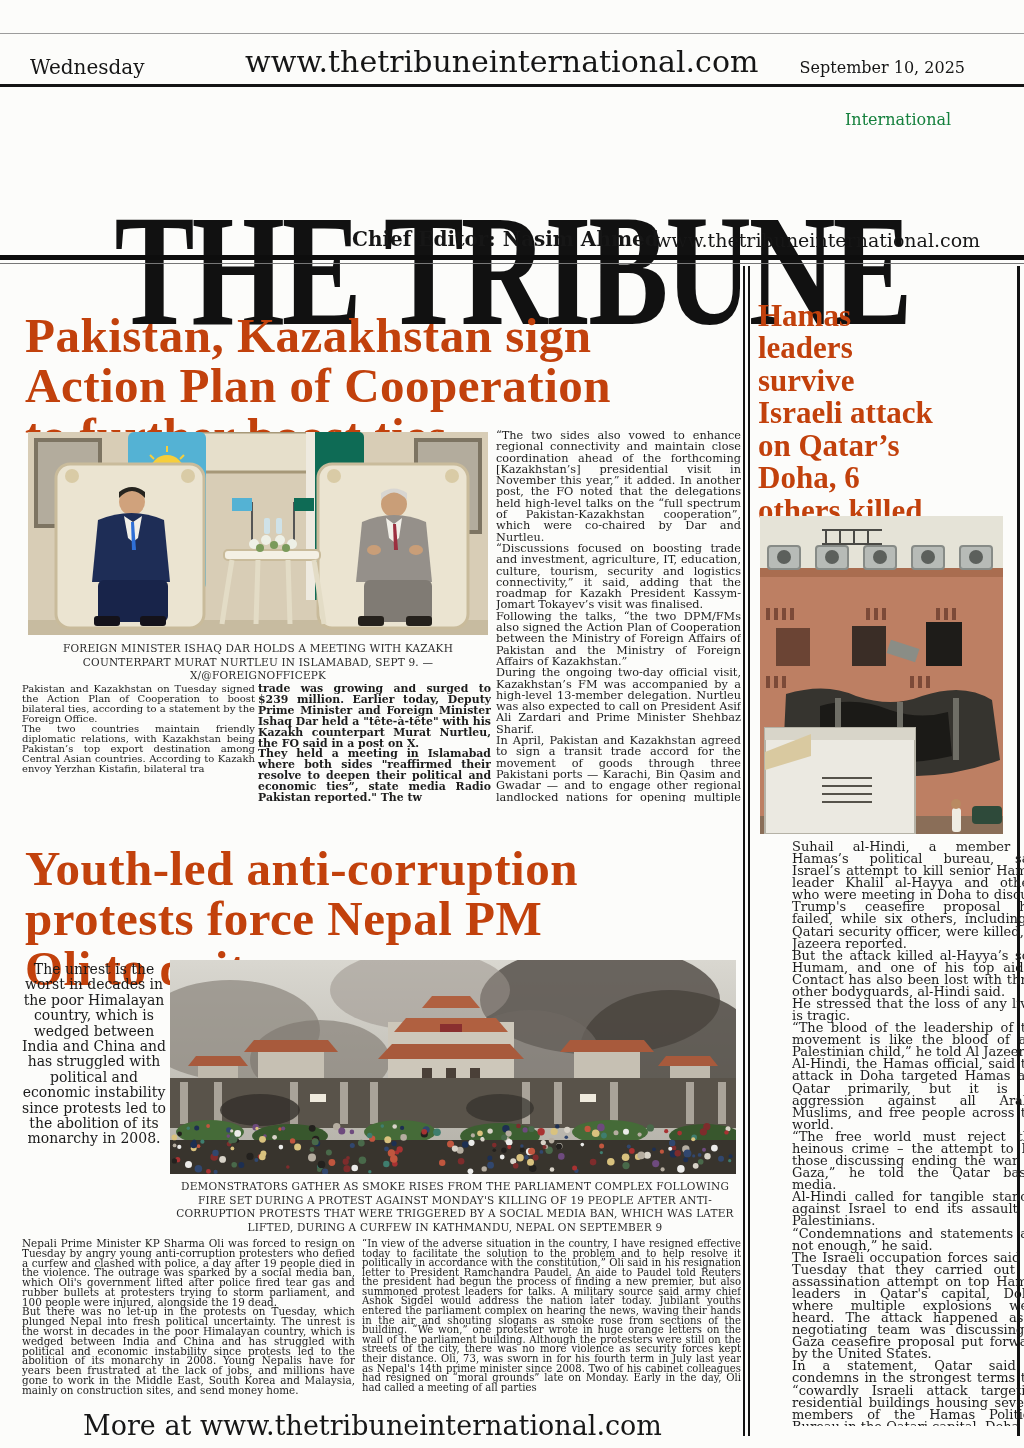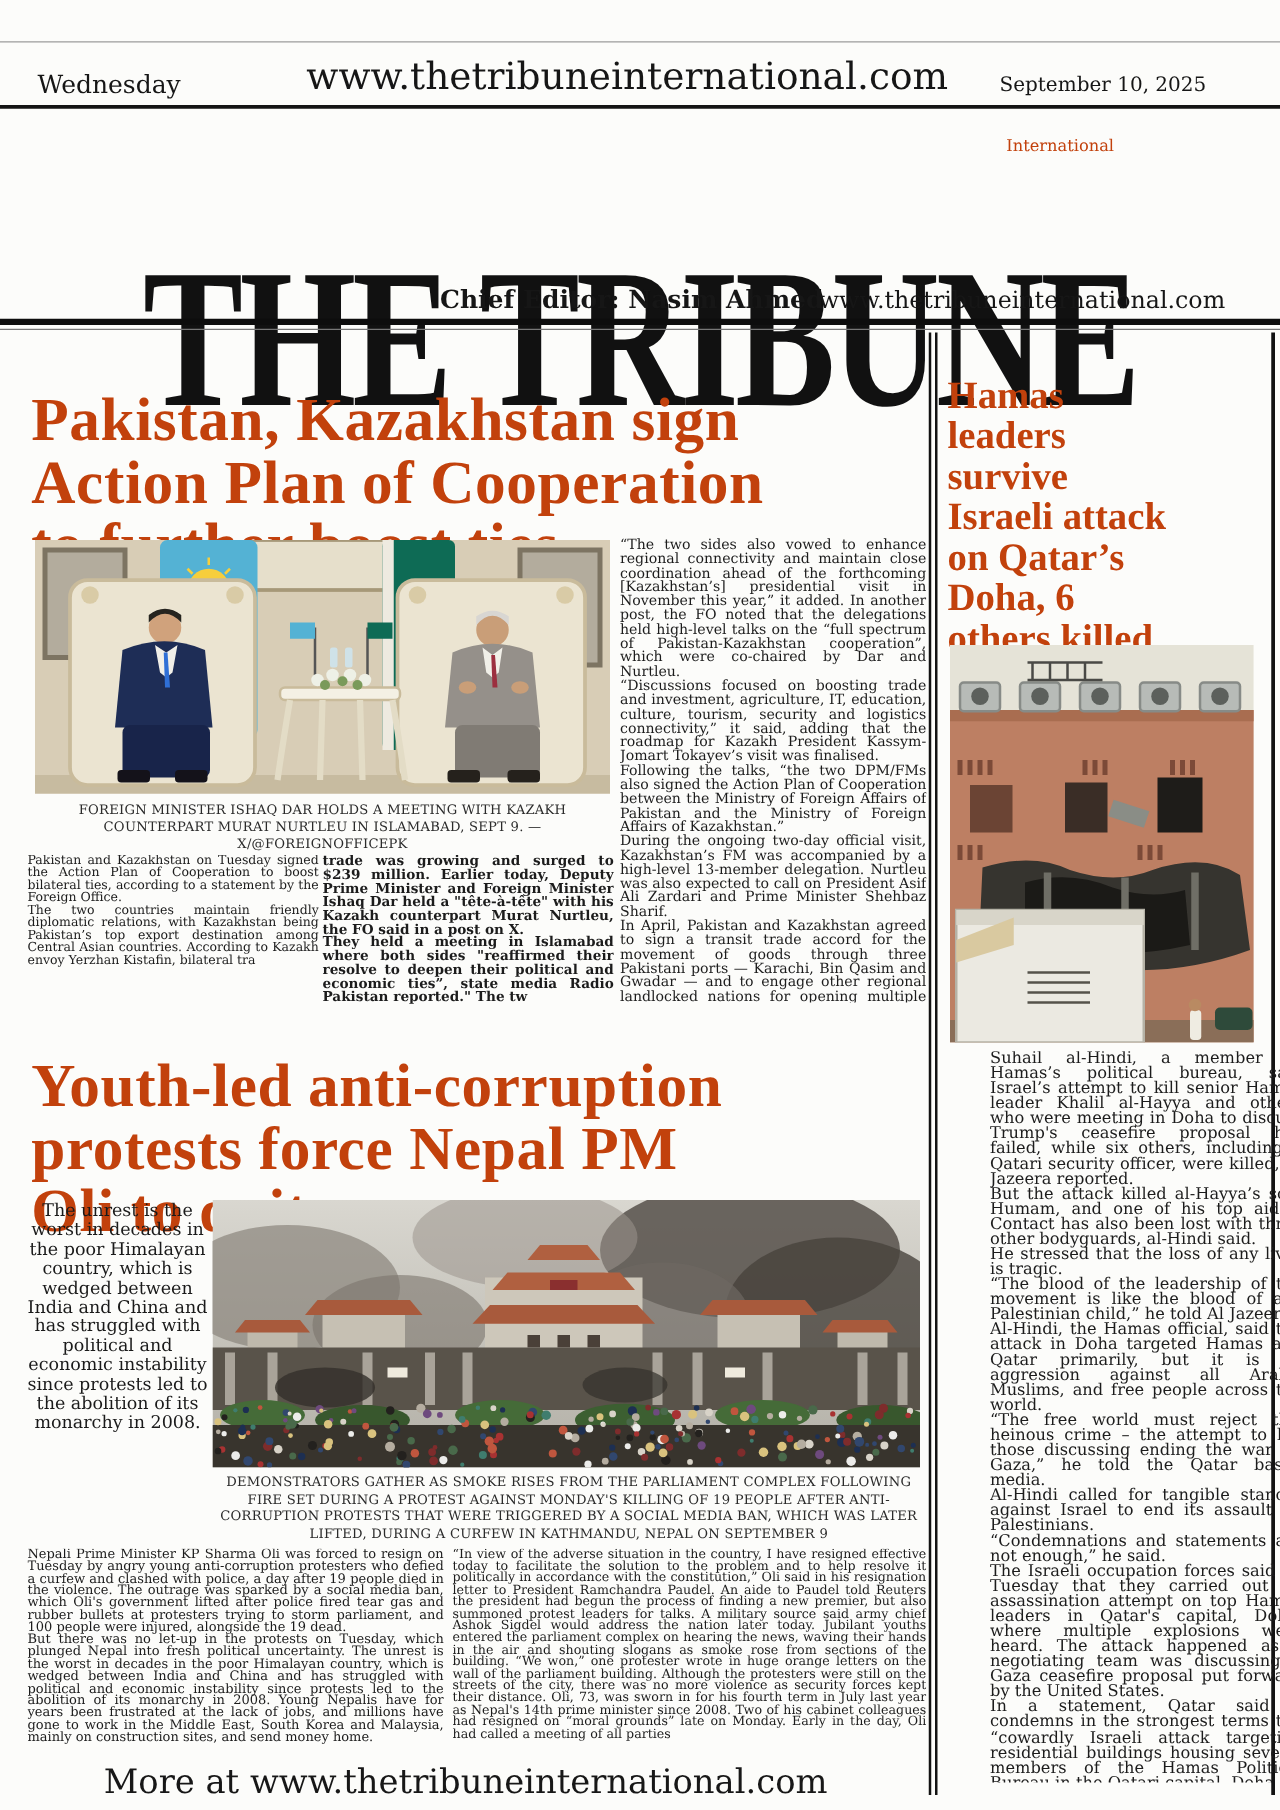--- a/index.html
+++ b/index.html
@@ -11,21 +11,21 @@
   .rule-top{left:0;top:84px;width:1024px;height:3px;background:#141414;}
   .rule-mast{left:0;top:255px;width:1024px;height:5px;background:#0d0d0d;}
   .rule-mast2{left:0;top:263px;width:1024px;height:1px;background:#777;}
   .vdivider{left:743px;top:266px;height:1170px;width:3px;border-left:2px solid #121212;border-right:2px solid #121212;}
   .redge{left:1017px;top:266px;height:1170px;width:3px;background:#121212;}
   
   .day{left:30px;top:55px;font-size:20px;}
   .topurl{left:50%;top:44px;transform:translateX(-52%);font-size:30px;}
   .date{top:58px;right:59px;font-size:16px;margin-left:26px;}
   
-  .intl{left:805px;top:110px;font-size:13px;color:#c2410c;}
+  .intl{left:845px;top:110px;font-size:16px;color:#15803d;}
   .mast{left:50%;top:112px;transform:translateX(-50%) scale(1.0,1.32);transform-origin:top center;
         font-family:"Liberation Serif",serif;font-weight:700;font-size:120px;letter-spacing:-3px;
         white-space:nowrap;color:#111;line-height:1;}
   .email{left:35px;top:230px;font-size:18.5px;}
   .editor{left:352px;top:227px;font-size:20px;font-weight:700;}
   .website{left:655px;top:229px;font-size:19px;}
   
   .headline{font-family:"Liberation Serif",serif;font-weight:700;white-space:pre-line;color:#c2410c;}
   .lead-head{left:25px;top:270px;width:718px;font-size:49px;line-height:1.02;letter-spacing:.5px;}
   .hamas-head{left:758px;top:274px;width:252px;font-size:31px;line-height:1.05;}

